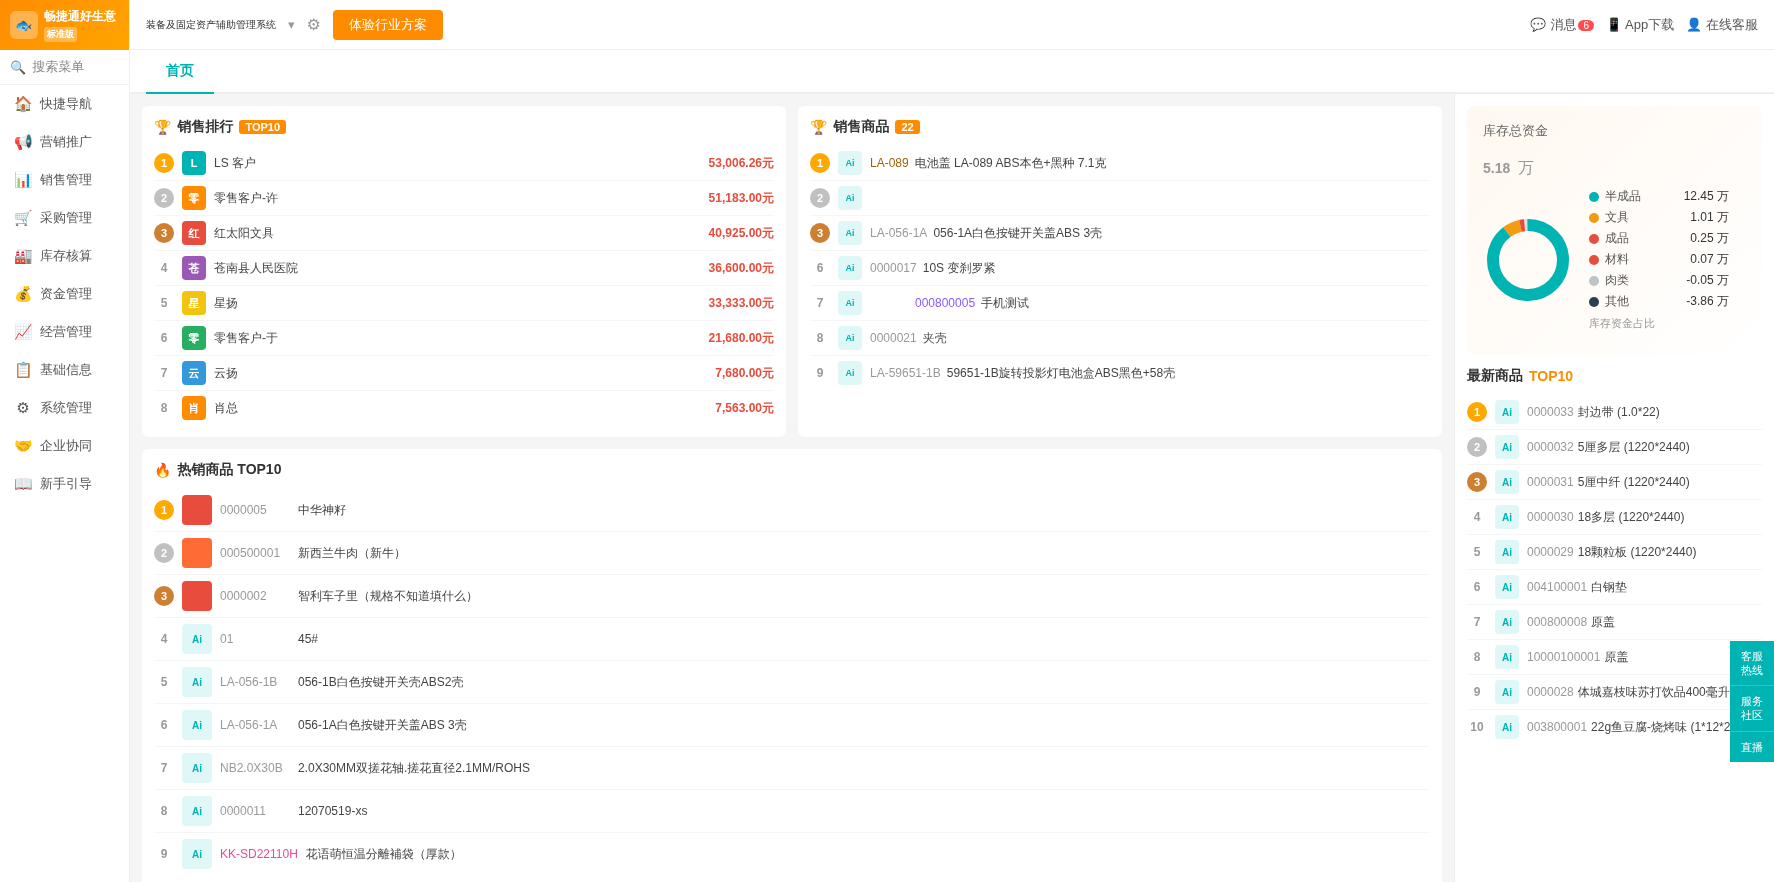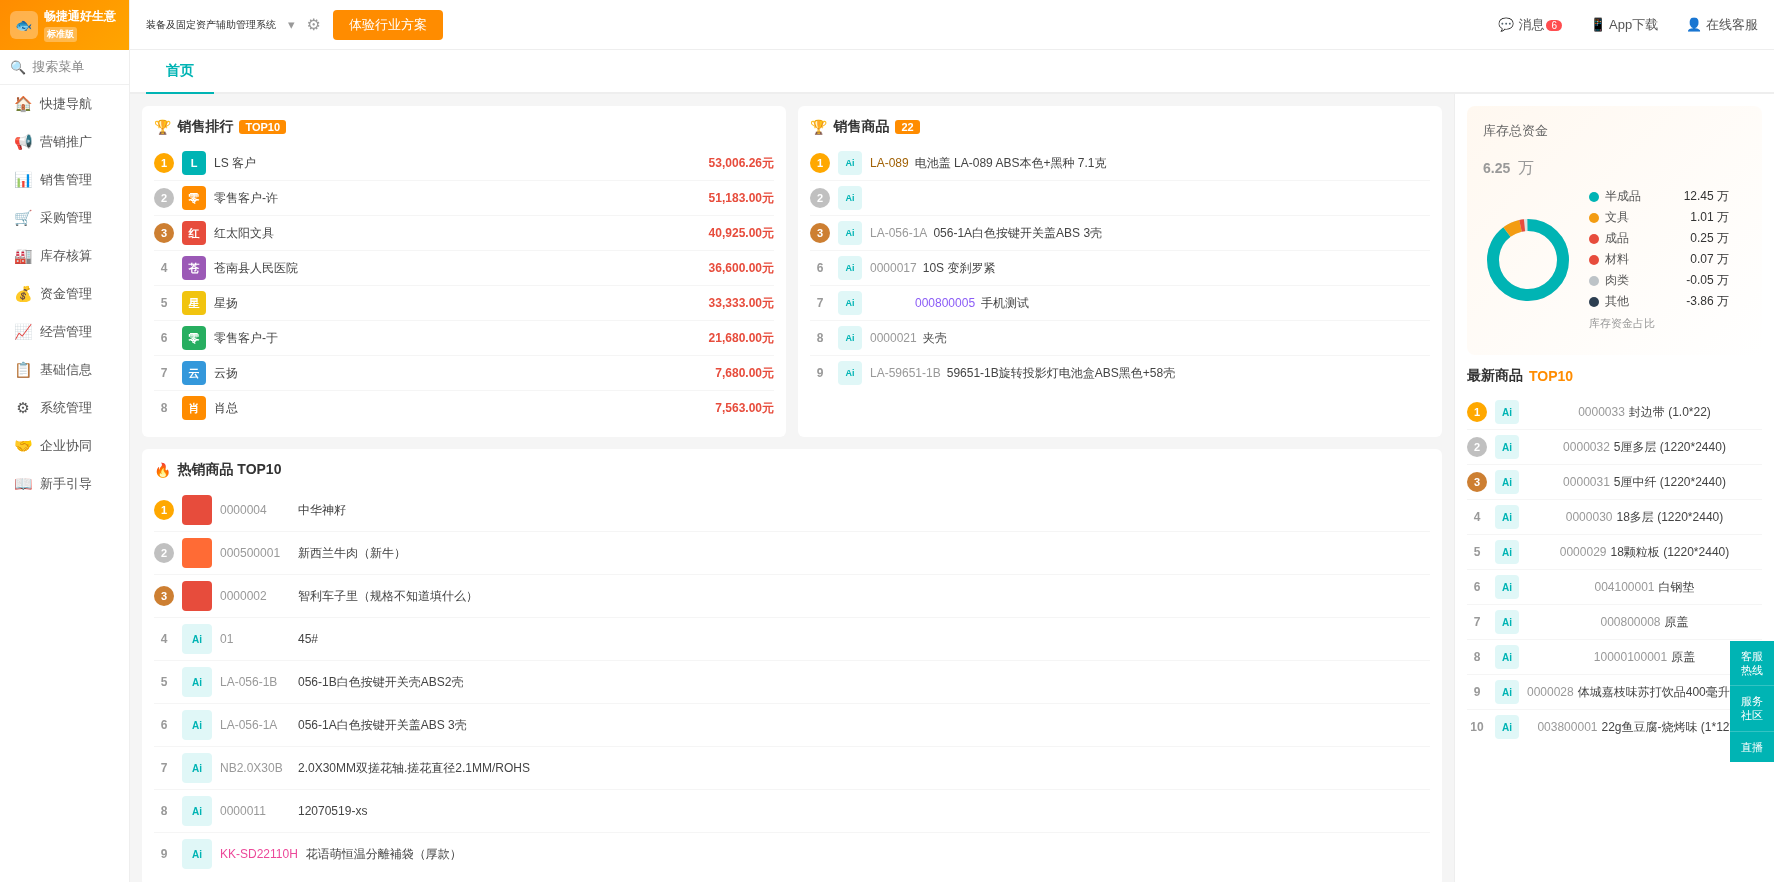--- a/index.html
+++ b/index.html
@@ -60,21 +60,21 @@
       padding: 0 16px;
       gap: 12px;
       border-bottom: 1px solid #eee;
       flex-shrink: 0;
     }
     .topbar-btn {
       background: #ff8c00; color: #fff;
       border: none; border-radius: 4px;
       padding: 6px 16px; cursor: pointer; font-size: 13px;
     }
-    .topbar-actions { display: flex; align-items: flex-end; gap: 28px; color: #555; font-size: 13px; }
+    .topbar-actions { display: flex; align-items: flex-end; gap: 12px; color: #555; font-size: 13px; }
     .topbar-actions .badge {
       background: #ff4d4f; color: #fff;
       border-radius: 10px; padding: 0 5px; font-size: 10px;
       margin-left: 2px;
     }
 
     
     .main { flex: 1; display: flex; flex-direction: column; overflow: hidden; }
     .tab-bar {
       background: #fff;
@@ -194,21 +194,21 @@
     .newest-row {
       display: flex; align-items: center; gap: 8px;
       padding: 5px 0; border-bottom: 1px solid #f5f5f5; font-size: 12px; color: #444;
     }
     .newest-row:last-child { border-bottom: none; }
     .newest-avatar {
       width: 24px; height: 24px; border-radius: 4px;
       background: #e0f7f7; display: flex; align-items: center; justify-content: center;
       font-size: 10px; color: #00b4b4; font-weight: bold; flex-shrink: 0;
     }
-    .newest-name { flex: 1; font-size: 12px; color: #444; overflow: hidden; text-overflow: ellipsis; white-space: nowrap; text-align: center; }
+    .newest-name { flex: 1; font-size: 12px; color: #444; overflow: hidden; text-overflow: ellipsis; white-space: nowrap; }
 
     
     ::-webkit-scrollbar { width: 4px; }
     ::-webkit-scrollbar-track { background: #f1f1f1; }
     ::-webkit-scrollbar-thumb { background: #ccc; border-radius: 2px; }
 
     
     .float-btns {
       position: fixed; right: 0; bottom: 120px;
       display: flex; flex-direction: column;
@@ -424,21 +424,21 @@
 
       <div class="hot-card">
         <div class="card-title">
           <span>🔥</span>
           <span>热销商品 TOP10</span>
         </div>
         <div id="hot-products-list">
             <div class="product-row">
     <span class="rank-num gold">1</span>
     <div class="product-img" style="background:#e74c3c;"></div>
-    <span style="color:#999;min-width:70px;">0000004</span>
+    <span style="color:#999;min-width:70px;">0000005</span>
     <span>中华神籽</span>
   </div>
             <div class="product-row">
     <span class="rank-num silver">2</span>
     <div class="product-img" style="background:#ff6b35;"></div>
     <span style="color:#999;min-width:70px;">000500001</span>
     <span>新西兰牛肉（新牛）</span>
   </div>
             <div class="product-row">
     <span class="rank-num bronze">3</span>
@@ -485,21 +485,21 @@
           </div>
       </div>
 
     </div>
 
     <div class="right-panel">
 
       <div class="inv-bg-card">
         <div class="inv-title">库存总资金</div>
         <div class="inv-amount">
-          <span>6.25</span>
+          <span>5.18</span>
           <span style="font-size:16px;font-weight:normal;">万</span>
         </div>
         <div class="donut-wrap">
           <svg class="donut-svg" width="90" height="90" viewBox="0 0 90 90">
 
             <circle cx="45" cy="45" r="35" fill="none" stroke="#e0e0e0" stroke-width="12"></circle>
 
             <circle cx="45" cy="45" r="35" fill="none" stroke="#00b4b4" stroke-width="12" stroke-dasharray="197 22" stroke-dashoffset="0" transform="rotate(-90 45 45)"></circle>
 
             <circle cx="45" cy="45" r="35" fill="none" stroke="#f39c12" stroke-width="12" stroke-dasharray="15 204" stroke-dashoffset="-197" transform="rotate(-90 45 45)"></circle>

